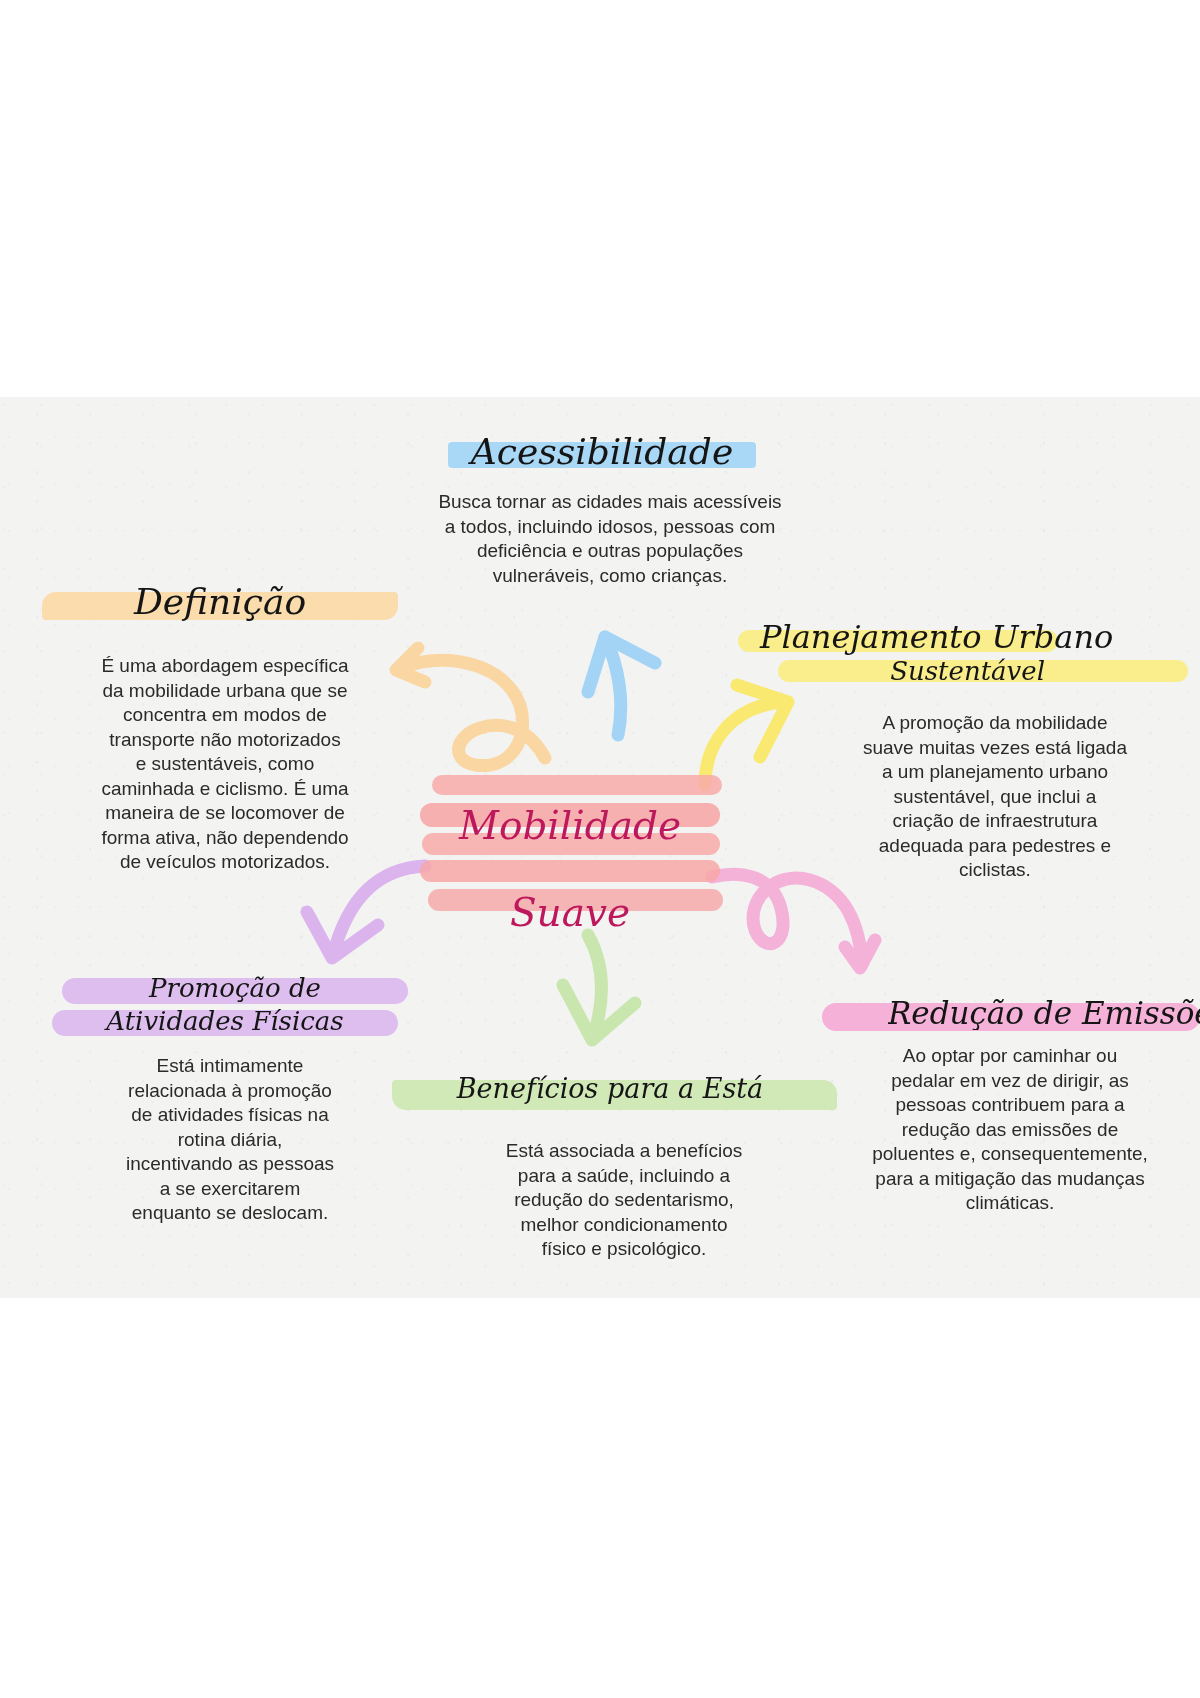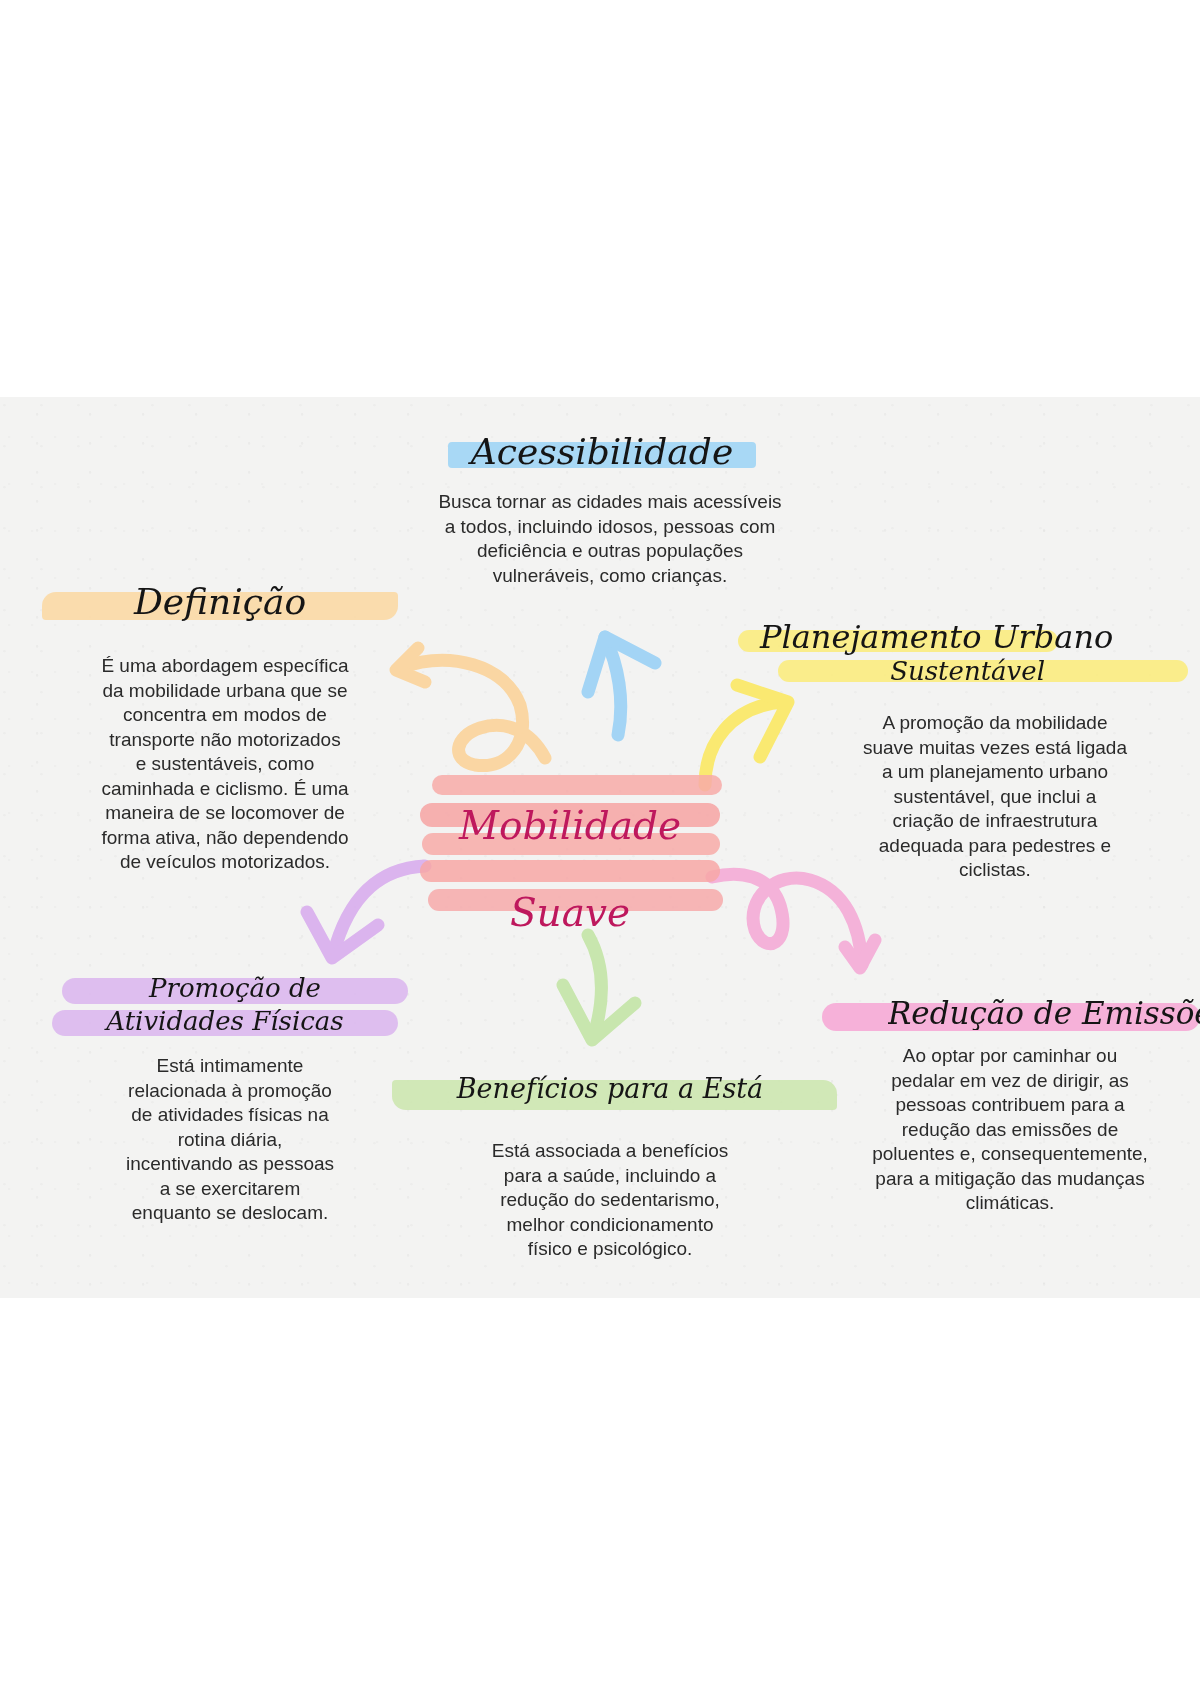--- a/index.html
+++ b/index.html
@@ -115,21 +115,21 @@
 <div class="body-text" style="left:80px; top:1054px; width:300px;">Está intimamente
 relacionada à promoção
 de atividades físicas na
 rotina diária,
 incentivando as pessoas
 a se exercitarem
 enquanto se deslocam.</div>
 
 <div class="hl" style="left:392px; top:1080px; width:445px; height:30px; background:#cfe7b3; border-radius:4px 14px 4px 14px; opacity:0.95;"></div>
 <div class="title" style="left:385px; top:1072px; width:450px; font-size:27px;">Benefícios para a Está</div>
-<div class="body-text" style="left:460px; top:1139px; width:300px;">Está associada a benefícios
+<div class="body-text" style="left:474px; top:1139px; width:300px;">Está associada a benefícios
 para a saúde, incluindo a
 redução do sedentarismo,
 melhor condicionamento
 físico e psicológico.</div>
 
 <div class="hl" style="left:822px; top:1003px; width:378px; height:28px; background:#f6b1d9;"></div>
 <div class="title" style="left:852px; top:996px; width:348px; text-align:left; overflow:hidden; font-size:31px;margin-left:36px;">Redução de Emissões</div>
 <div class="body-text" style="left:850px; top:1011px; width:320px;margin-top:33px;">Ao optar por caminhar ou
 pedalar em vez de dirigir, as
 pessoas contribuem para a

